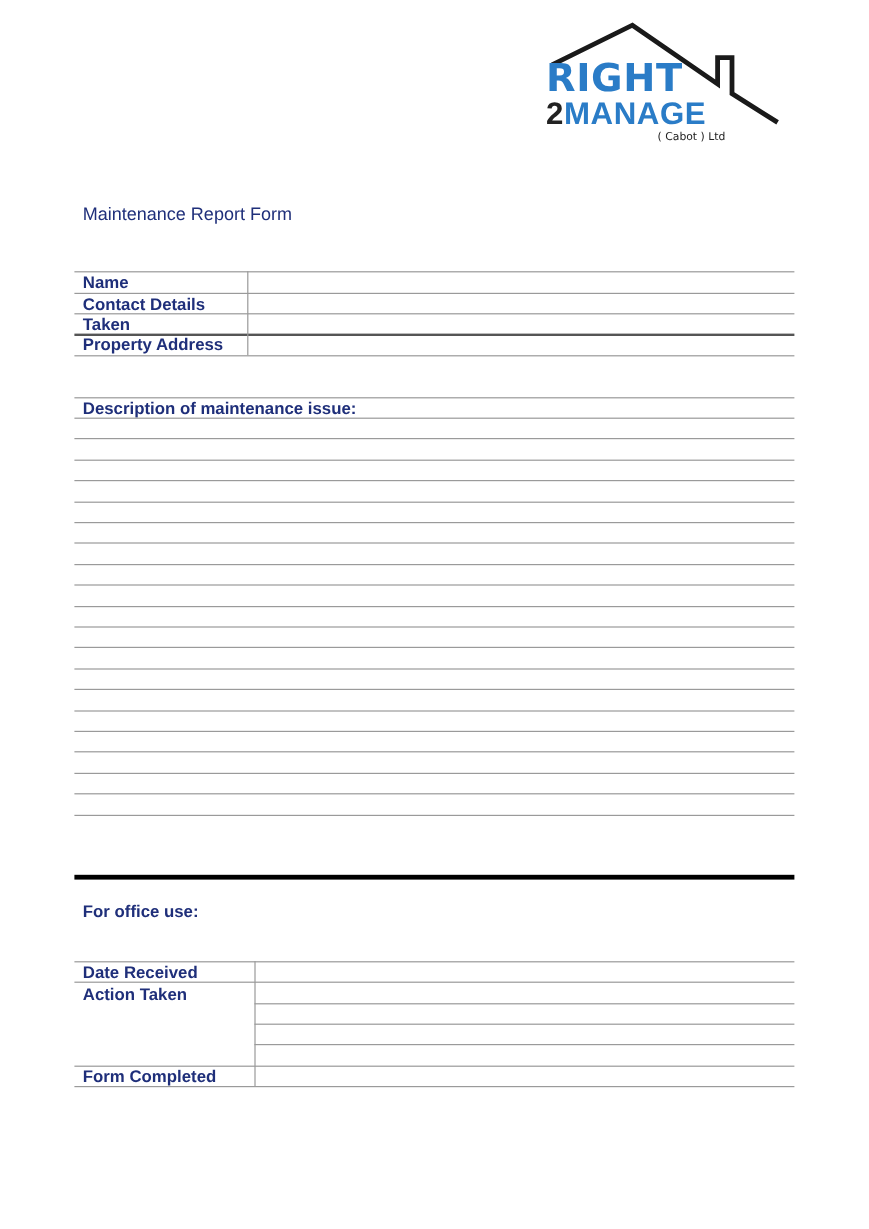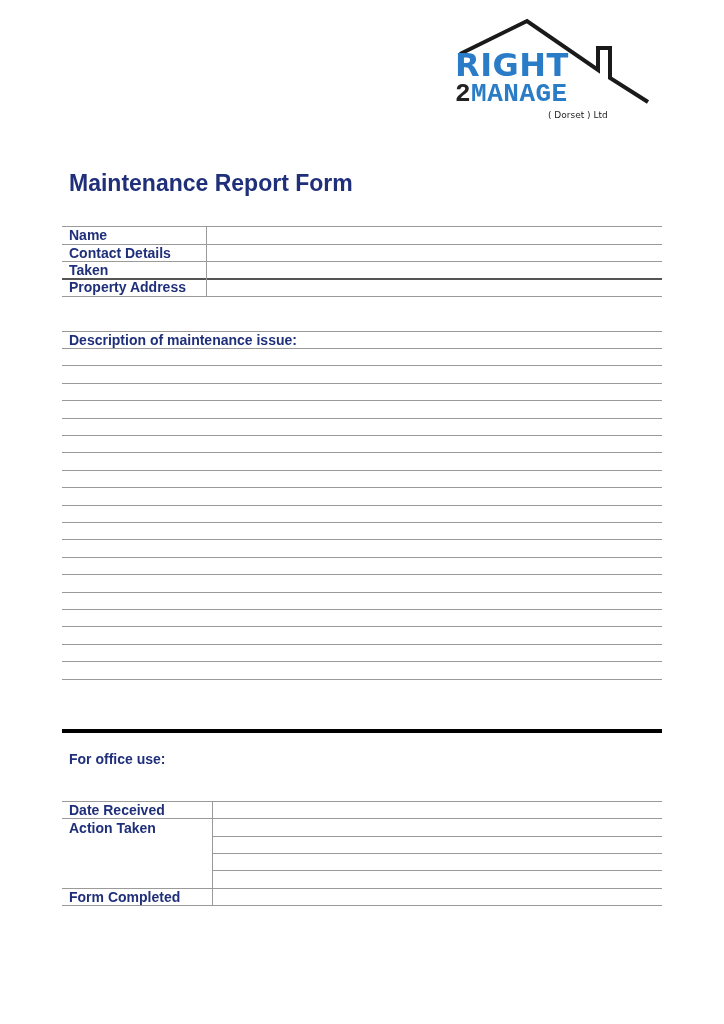--- a/index.html
+++ b/index.html
@@ -1,39 +1,39 @@
 <!DOCTYPE html>
 <html><head>
 <meta charset="utf-8">
 <style>
   html, body { margin:0; padding:0; background:#fff; }
   body { width:724px; height:1024px; position:relative; overflow:hidden; font-family:"Liberation Sans", sans-serif; }
   .abs { position:absolute; }
   .logo-right { left:455px; top:51px; font-family:"DejaVu Sans", sans-serif; font-weight:bold; font-size:32px; color:#2a7cc7; letter-spacing:0.5px; line-height:28px; }
-  .logo-manage { left:455px; top:80px; font-family:Liberation Mono, monospace; font-weight:bold; font-size:26px; color:#2a7cc7; line-height:28px; letter-spacing:0.5px; }
+  .logo-manage { left:455px; top:80px; font-family:Liberation Sans, sans-serif; font-weight:bold; font-size:26px; color:#2a7cc7; line-height:28px; letter-spacing:0.5px; }
   .logo-manage .two { color:#222; }
   .logo-ltd { left:548px; top:110px; font-size:9px; color:#222; font-family:"DejaVu Sans", sans-serif; }
   .addr { right:68px; top:125px; font-size:10px; color:#333; font-family:"DejaVu Sans", sans-serif; text-align:right; line-height:16px; }
-  .title { left:69px; top:170px; font-size:23px; font-weight:bold; color:#1f2f7a; }
+  .title { left:69px; top:170px; font-size:15px; font-weight:normal; color:#1f2f7a; }
   .hline { position:absolute; left:62px; width:600px; height:1px; background:#9a9a9a; }
   .hline.dark { background:#555; height:1.5px; }
   .vline { position:absolute; width:1px; background:#9a9a9a; }
   .label { position:absolute; left:69px; font-size:14px; font-weight:bold; color:#1f2f7a; line-height:17px; }
   .field { position:absolute; height:16px; }
   .thick { position:absolute; left:62px; width:600px; top:729px; height:4px; background:#000; }
 </style>
 </head>
 <body>
 
 <svg class="abs" style="left:440px;top:18px;" width="215" height="90" viewBox="0 0 215 90">
   <polyline points="20,36 87,3 158,52 158,30 170,30 170,60 208,84" fill="none" stroke="#1a1a1a" stroke-width="4" stroke-linejoin="miter"></polyline>
 </svg>
 <div class="abs logo-right">RIGHT</div>
 <div class="abs logo-manage"><span class="two">2</span><span>MANAGE</span></div>
-<div class="abs logo-ltd">( Dorset ) Ltd</div>
+<div class="abs logo-ltd">( Cabot ) Ltd</div>
 <div class="abs addr">
 </div>
 
 <div class="abs title">Maintenance Report Form</div>
 
 <div>
   <div class="hline" style="top:226px"></div>
   <div class="hline" style="top:244px"></div>
   <div class="hline" style="top:261px"></div>
   <div class="hline dark" style="top:278px"></div>

